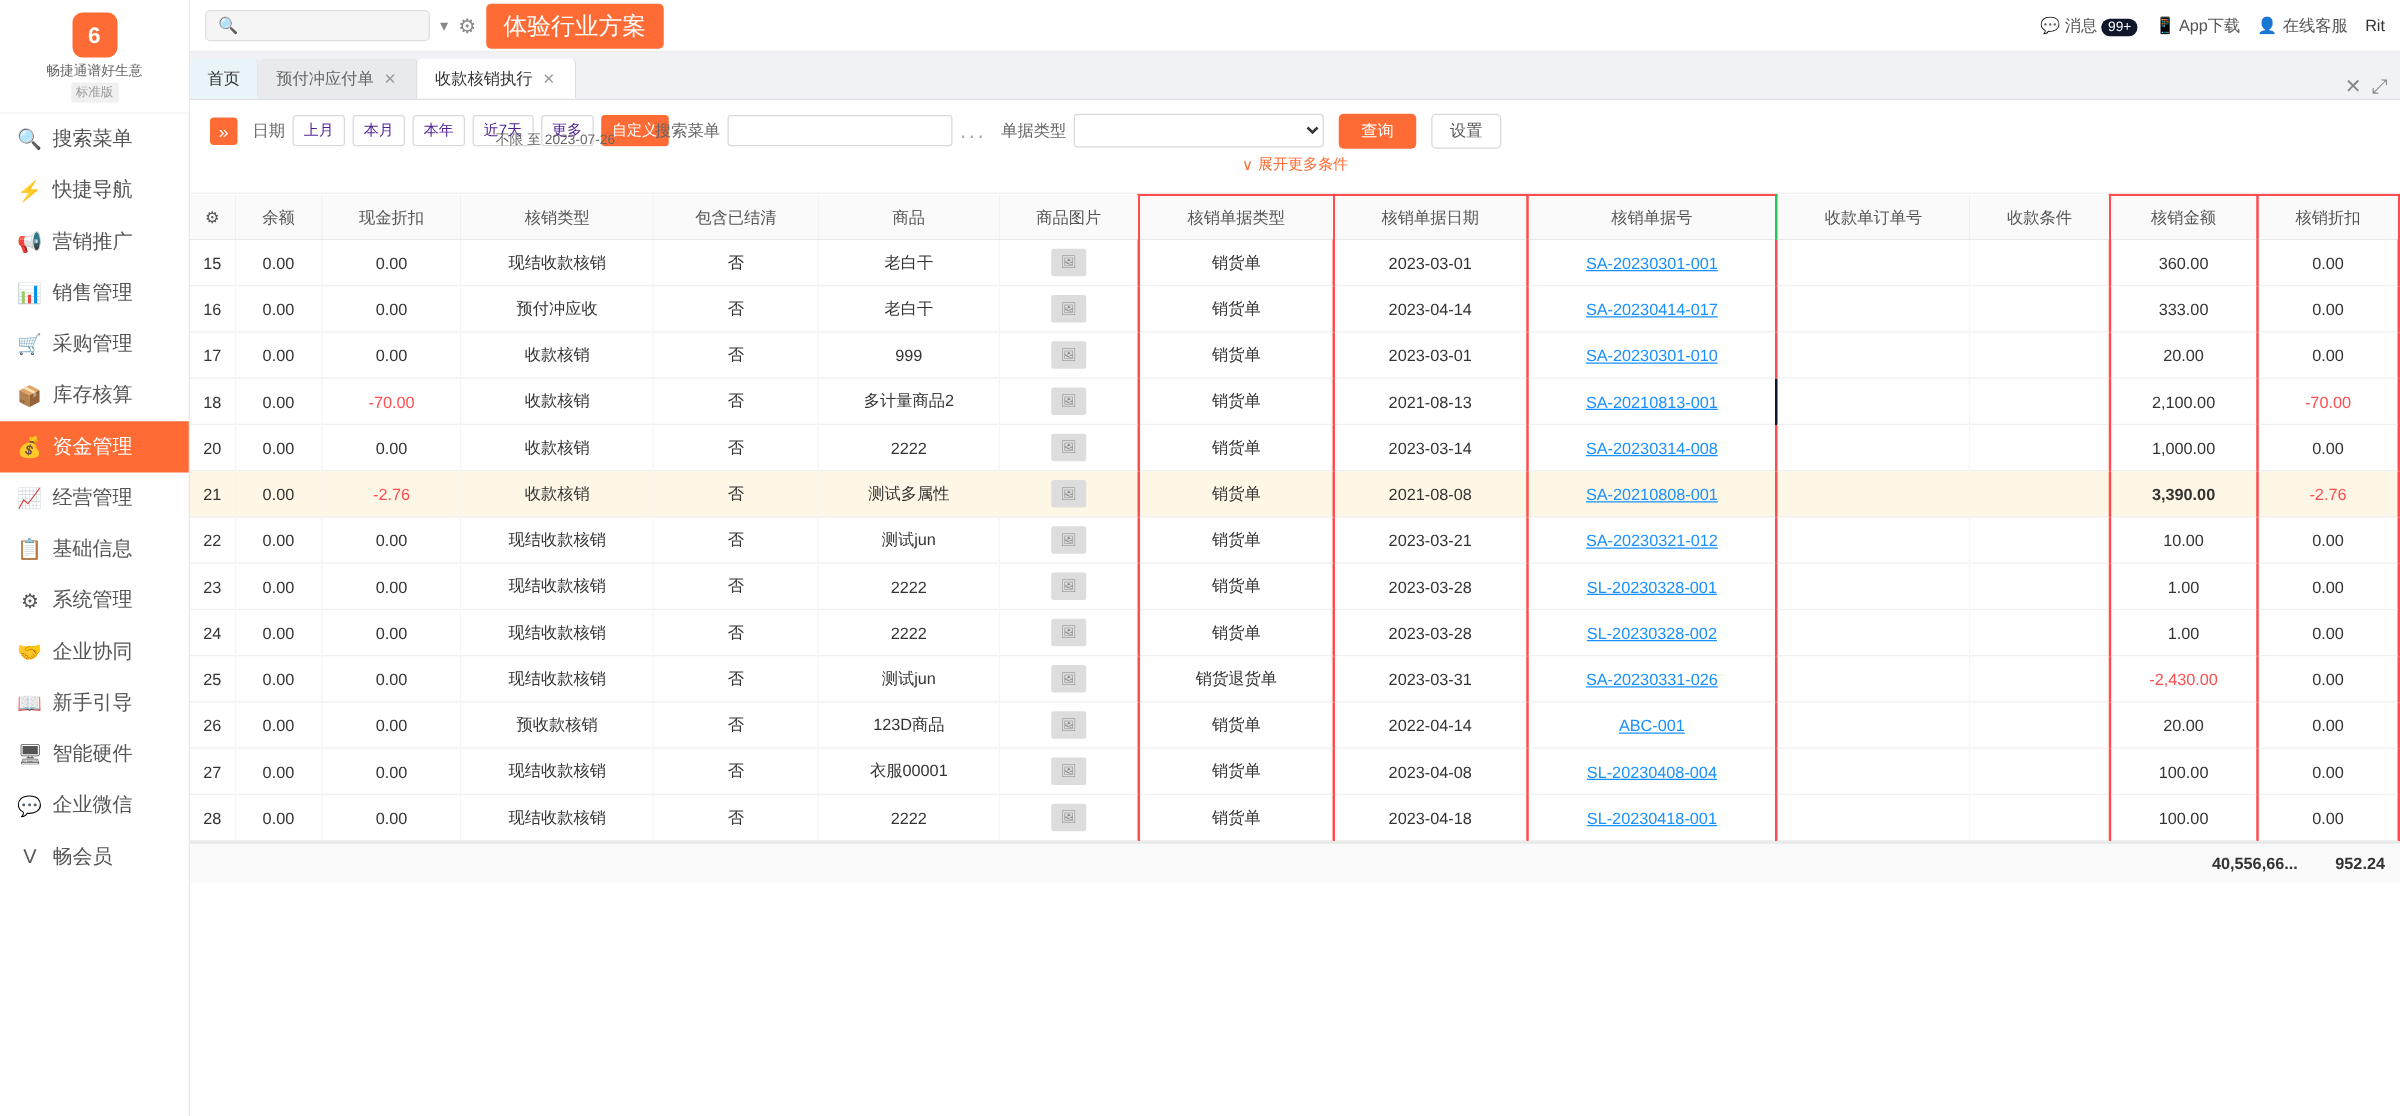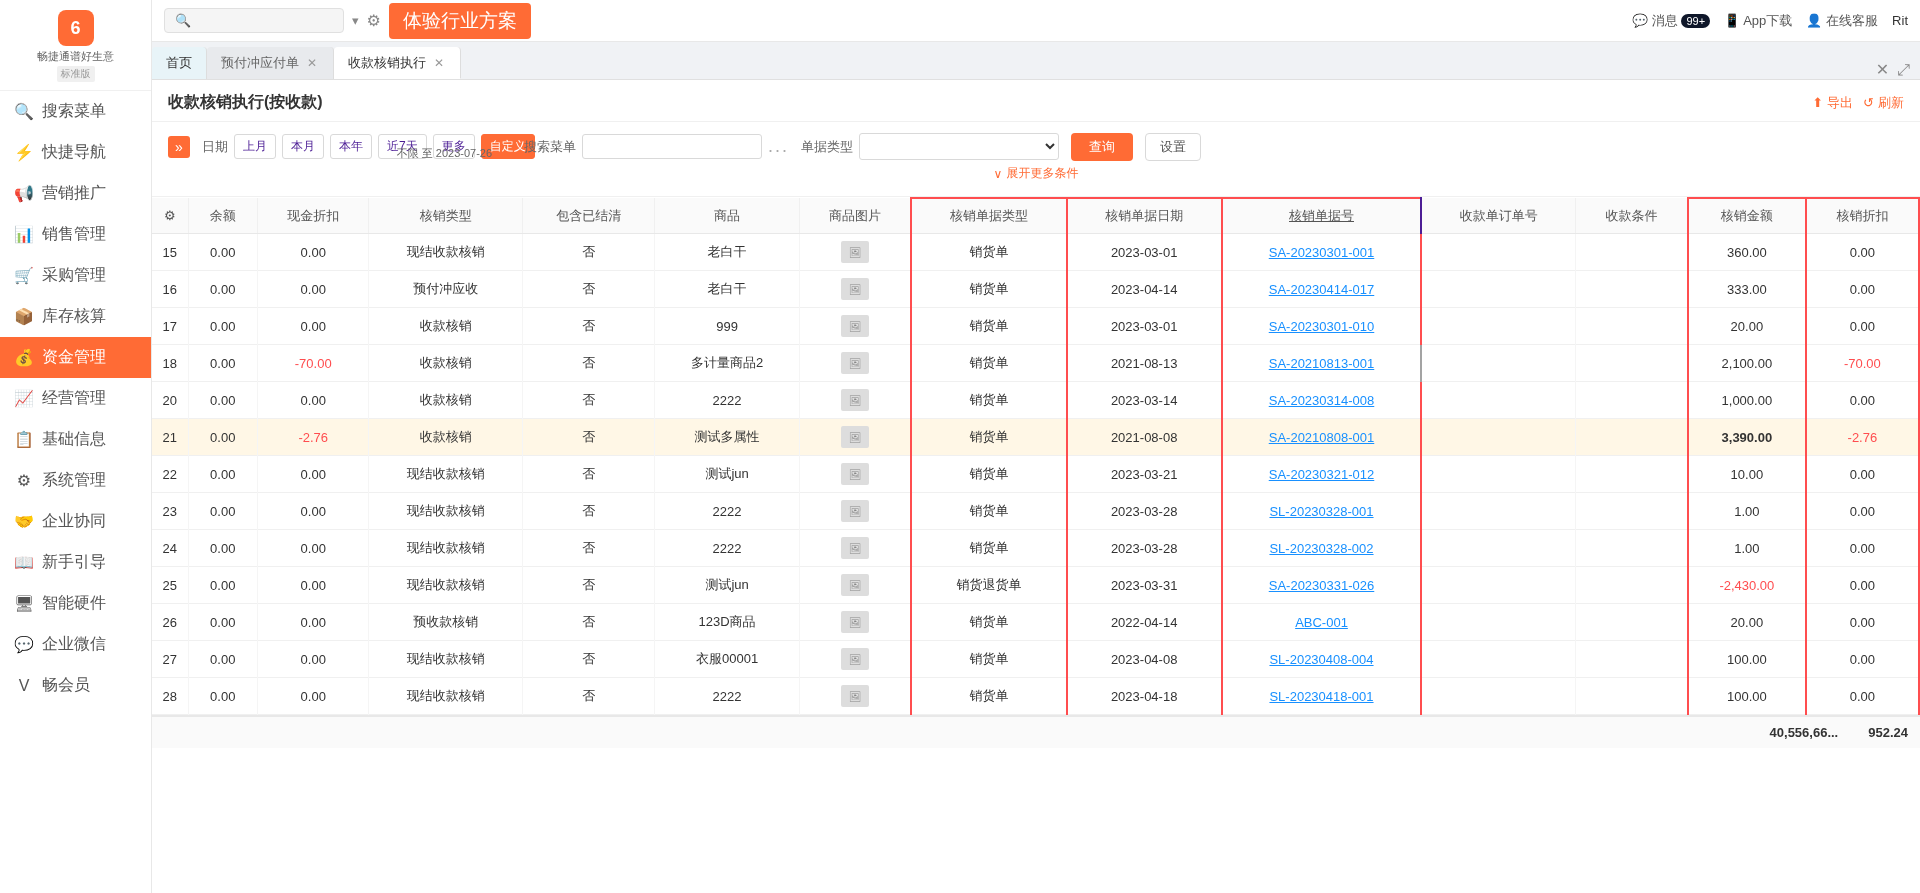--- a/index.html
+++ b/index.html
@@ -192,33 +192,20 @@
         </div>
       </div>
     <div class="tab-bar-end">
       <span class="tab-close-all">✕</span>
       <span class="tab-expand">⤢</span>
     </div>
   </div>
 
   <div class="page-content">
 
-    <div class="page-header">
-      <h1 class="page-title">收款核销执行(按收款)</h1>
-      <div class="page-header-actions">
-        <button class="action-btn">
-          <span>⬆</span>
-          <span>导出</span>
-        </button>
-        <button class="action-btn">
-          <span>↺</span>
-          <span>刷新</span>
-        </button>
-      </div>
-    </div>
 
     <div class="filter-bar">
       <div class="filter-row">
         <div style="background:#ff6b35;width:22px;height:22px;border-radius:3px;display:flex;align-items:center;justify-content:center;color:#fff;cursor:pointer;font-size:14px;">»</div>
         <div class="filter-section">
           <span class="filter-label">日期</span>
           <div class="filter-date-options">
             <button class="date-btn">上月</button>
             <button class="date-btn">本月</button>
             <button class="date-btn">本年</button>
@@ -254,21 +241,21 @@
           <tr>
             <th style="width:36px;">⚙</th>
             <th>余额</th>
             <th>现金折扣</th>
             <th>核销类型</th>
             <th>包含已结清</th>
             <th>商品</th>
             <th>商品图片</th>
             <th style="border-left: 2px solid #ff4d4f; border-top: 2px solid #ff4d4f; border-right: 2px solid #ff4d4f;">核销单据类型</th>
             <th style="border-left: 2px solid #ff4d4f; border-top: 2px solid #ff4d4f; border-right: 2px solid #ff4d4f;">核销单据日期</th>
-            <th style="border-left: 2px solid #ff4d4f; border-top: 2px solid #ff4d4f; border-right: 2px solid #4c1d95; text-decoration: underline;">核销单据号</th>
+            <th style="border-left: 2px solid #ff4d4f; border-top: 2px solid #ff4d4f; border-right: 2px solid #22c55e;">核销单据号</th>
             <th>收款单订单号</th>
             <th>收款条件</th>
             <th style="border-left: 2px solid #ff4d4f; border-top: 2px solid #ff4d4f; border-right: 2px solid #ff4d4f;">核销金额</th>
             <th style="border-left: 2px solid #ff4d4f; border-top: 2px solid #ff4d4f; border-right: 2px solid #ff4d4f;">核销折扣</th>
           </tr>
         </thead>
         <tbody id="table-body">
             <tr>
     <td>15</td>
     <td>0.00</td>
@@ -328,21 +315,21 @@
     <td>0.00</td>
     <td class="red">-70.00</td>
     <td>收款核销</td>
     <td>否</td>
     <td>多计量商品2</td>
     <td>
                 <div style="width:28px;height:22px;background:#ddd;border-radius:2px;margin:auto;display:flex;align-items:center;justify-content:center;font-size:10px;color:#888;">🖼</div>
               </td>
     <td style="border-left: 2px solid #ff4d4f; border-right: 2px solid #ff4d4f;">销货单</td>
     <td style="border-left: 2px solid #ff4d4f; border-right: 2px solid #ff4d4f;">2021-08-13</td>
-    <td class="link" style="border-left: 2px solid #ff4d4f; border-right: 2px solid #a3a3a3;">SA-20210813-001</td>
+    <td class="link" style="border-left: 2px solid #ff4d4f; border-right: 2px solid #0f172a;">SA-20210813-001</td>
     <td></td>
     <td></td>
     <td class="" style="border-left: 2px solid #ff4d4f; border-right: 2px solid #ff4d4f;">2,100.00</td>
     <td class="red" style="border-left: 2px solid #ff4d4f; border-right: 2px solid #ff4d4f;">-70.00</td>
   </tr>
             <tr>
     <td>20</td>
     <td>0.00</td>
     <td class="">0.00</td>
     <td>收款核销</td>

